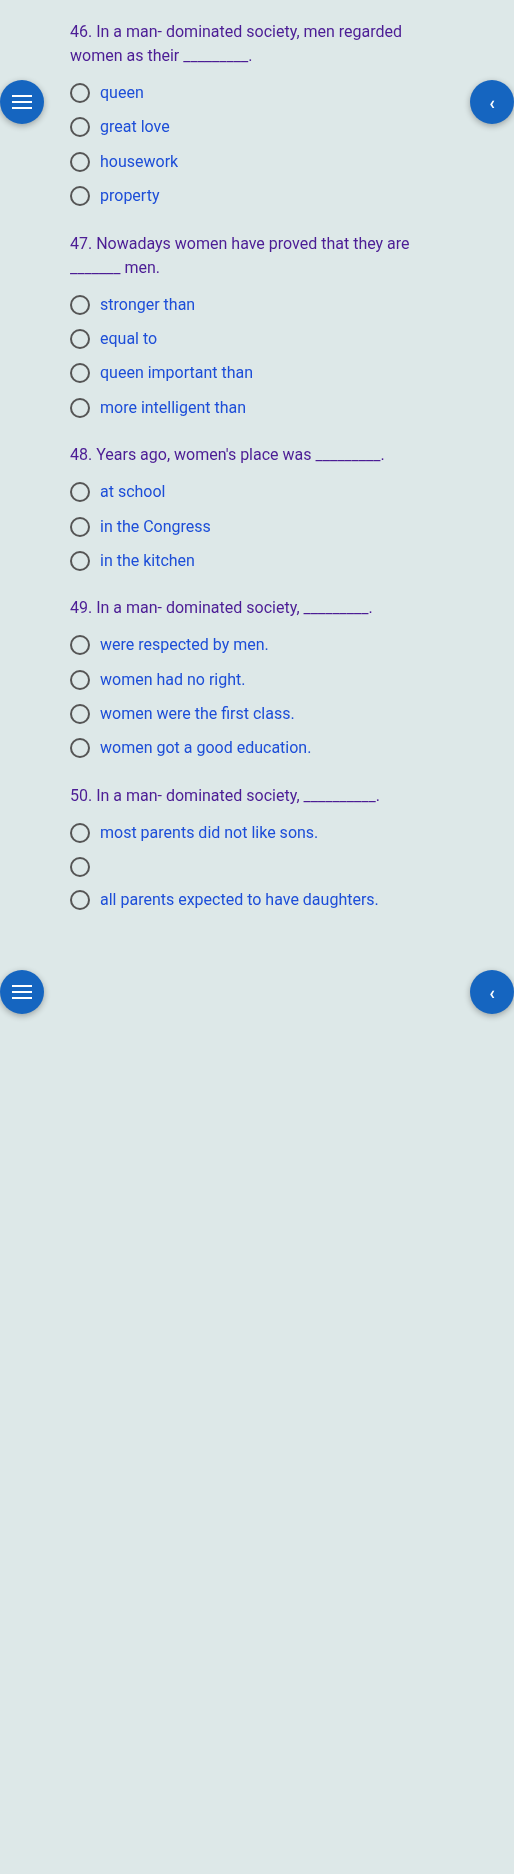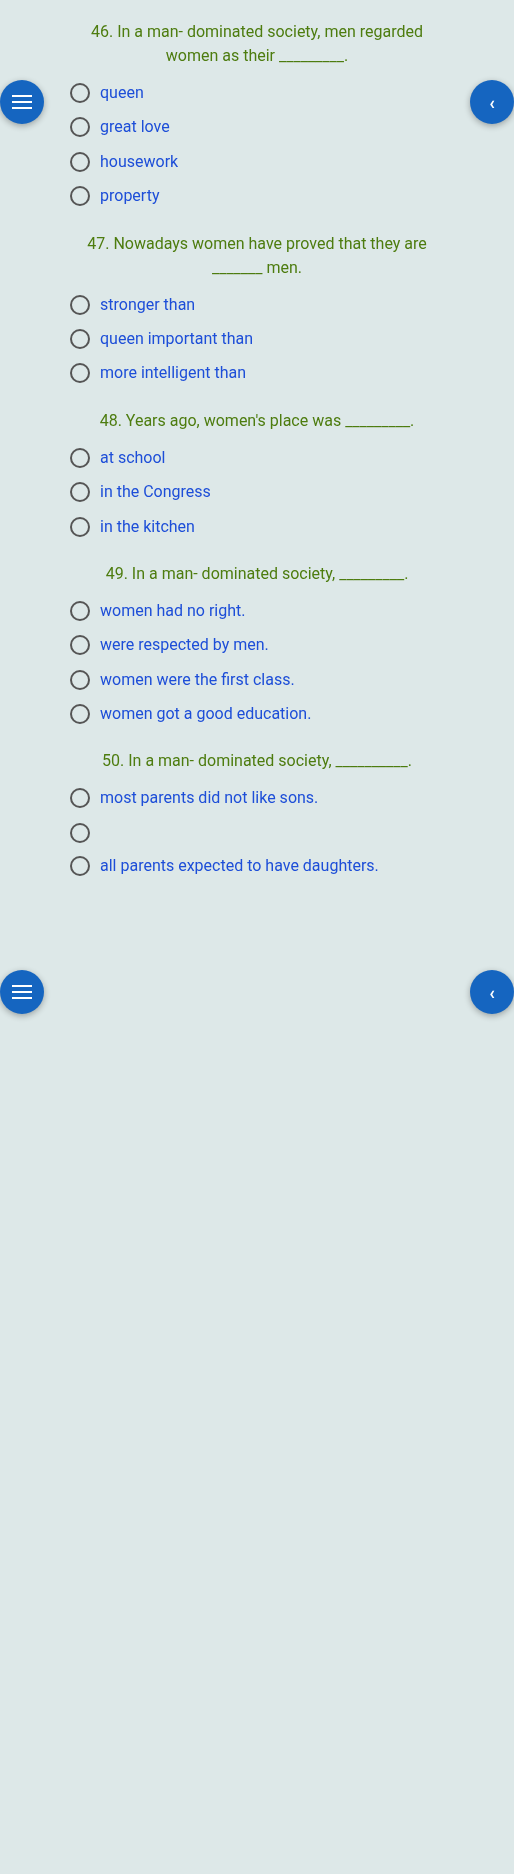--- a/index.html
+++ b/index.html
@@ -92,22 +92,21 @@
     }
 
     .question-block {
       margin-bottom: 24px;
     }
 
     .question-text {
       font-size: 16px;
       line-height: 1.5;
       margin-bottom: 14px;
-      color: #4d7c0f;
-      text-align: center;
+      color: #4c1d95;
     }
 
     .options-list {
       list-style: none;
       padding: 0;
       margin: 0;
     }
 
     .option-item {
       display: flex;
@@ -175,20 +174,24 @@
 
   <div class="question-block">
     <p class="question-text">47. Nowadays women have proved that they are _______ men.</p>
     <ul class="options-list">
       <li class="option-item">
         <div class="radio-circle"></div>
         <span class="option-label">stronger than</span>
       </li>
       <li class="option-item">
         <div class="radio-circle"></div>
+        <span class="option-label">equal to</span>
+      </li>
+      <li class="option-item">
+        <div class="radio-circle"></div>
         <span class="option-label">queen important than</span>
       </li>
       <li class="option-item">
         <div class="radio-circle"></div>
         <span class="option-label">more intelligent than</span>
       </li>
     </ul>
   </div>
 
   <div class="question-block">
@@ -219,28 +222,28 @@
 
   <div class="nav-btn nav-btn-mid">
     <span class="chevron-icon">‹</span>
   </div>
 
   <div class="question-block">
     <p class="question-text">49. In a man- dominated society, _________.</p>
     <ul class="options-list">
       <li class="option-item">
         <div class="radio-circle"></div>
+        <span class="option-label">were respected by men.</span>
+      </li>
+      <li class="option-item">
+        <div class="radio-circle"></div>
         <span class="option-label">women had no right.</span>
       </li>
       <li class="option-item">
         <div class="radio-circle"></div>
-        <span class="option-label">were respected by men.</span>
-      </li>
-      <li class="option-item">
-        <div class="radio-circle"></div>
         <span class="option-label">women were the first class.</span>
       </li>
       <li class="option-item">
         <div class="radio-circle"></div>
         <span class="option-label">women got a good education.</span>
       </li>
     </ul>
   </div>
 
   <div class="question-block">

